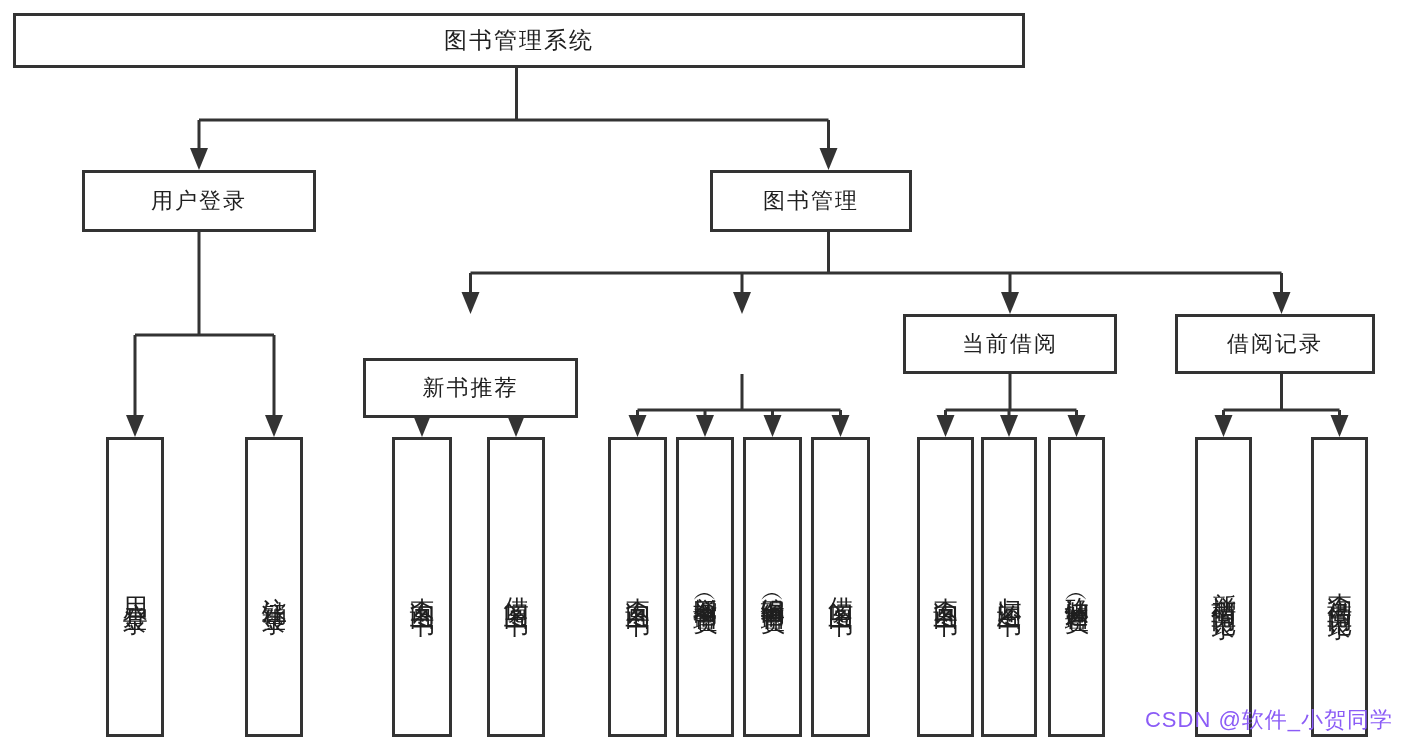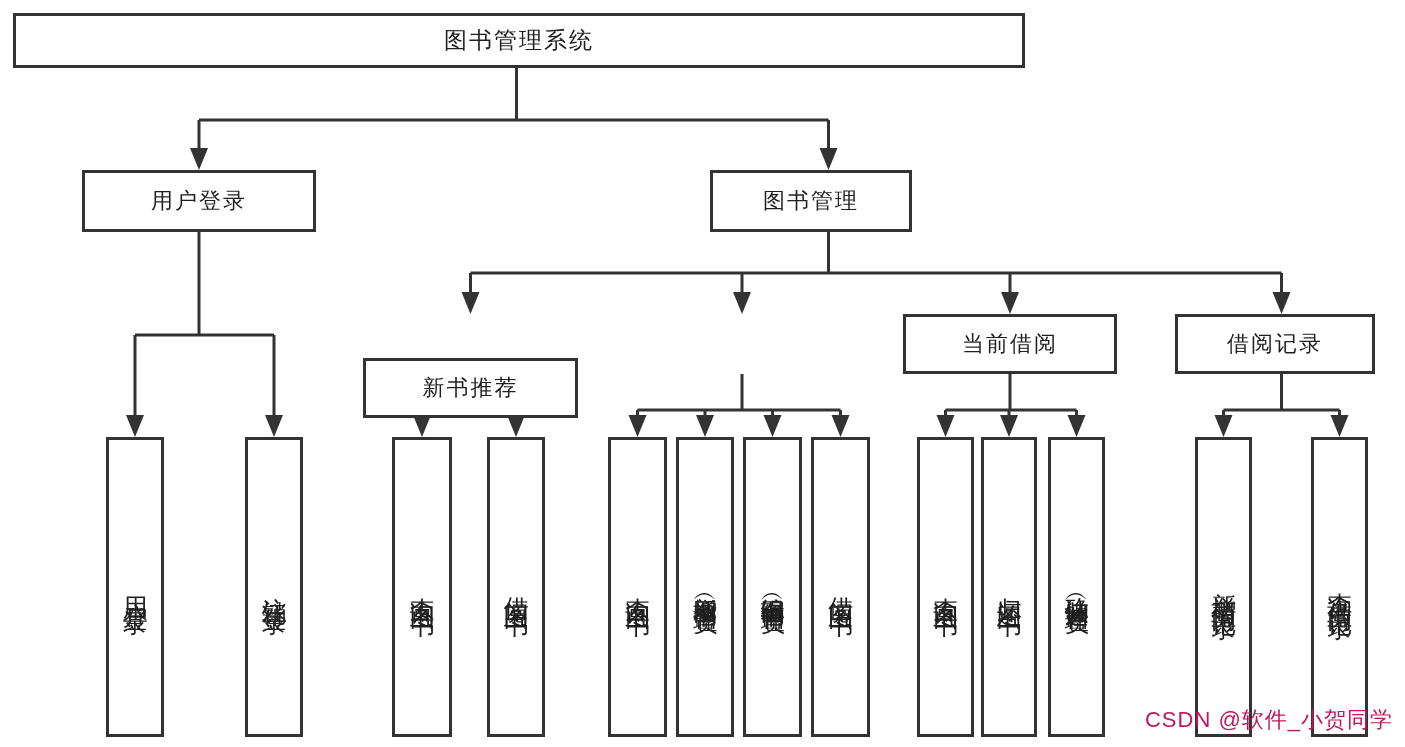--- a/index.html
+++ b/index.html
@@ -32,21 +32,21 @@
     letter-spacing: 5px;
     line-height: 1.1;
     padding: 4px 0;
   }
   .vbox.long { font-size: 24px; letter-spacing: 2px; }
   .watermark {
     position: absolute;
     right: 12px;
     bottom: 12px;
     font-size: 22px;
-    color: #be185d;
+    color: #8b5cf6;
     letter-spacing: 1px;
     white-space: nowrap;
     z-index: 5;
   }
 </style>
 </head>
 <body>
 
 <div id="canvas">
 

